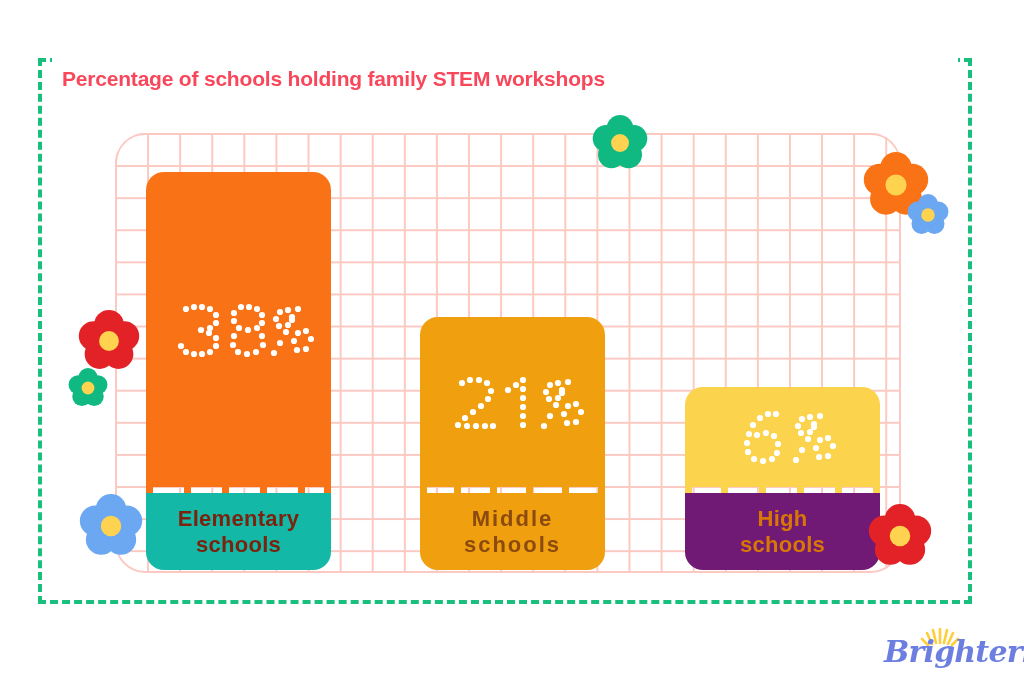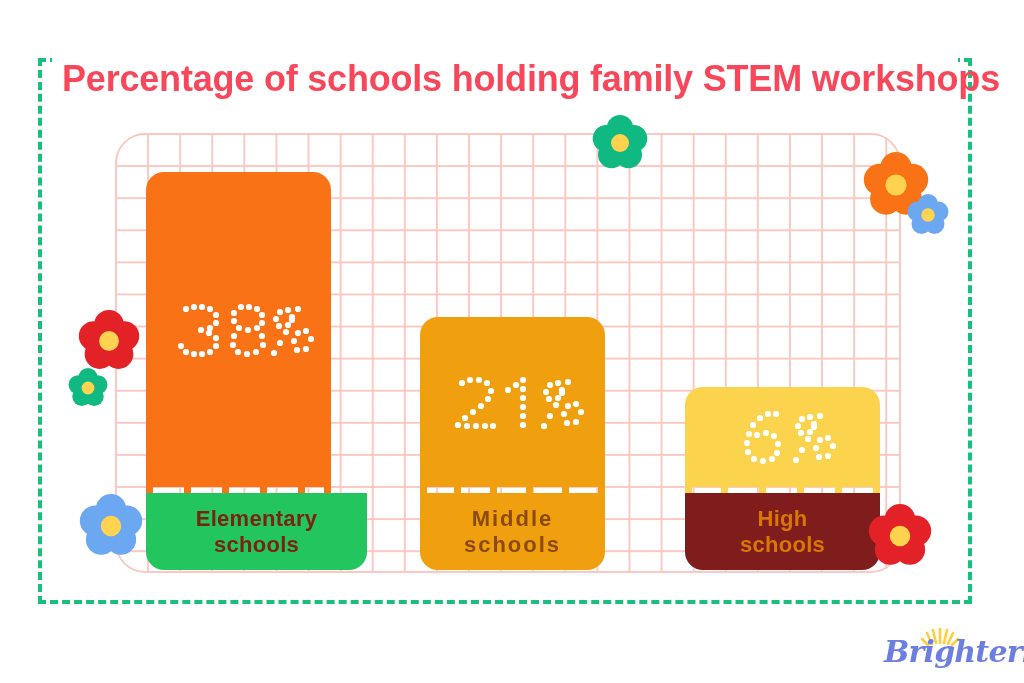--- a/index.html
+++ b/index.html
@@ -42,21 +42,21 @@
     height: 18px;
     background: #ffffff;
   }
 
   
   .chart-title {
     position: absolute;
     left: 62px;
     top: 60px;
     width: 900px;
-    font-size: 36px;
+    font-size: 21px;
     font-weight: bold;
     color: #F8475A;
     letter-spacing: -0.2px;
     line-height: 38px;
     white-space: nowrap;
   }
 
   
   .grid-panel {
     position: absolute;
@@ -124,37 +124,37 @@
     font-weight: bold;
     font-size: 22px;
     line-height: 26px;
     white-space: pre-line;
   }
 
   
   #bar-1 { left: 146px; top: 172px; width: 185px; height: 398px; }
   #bar-1 .bar-body   { width: 185px; height: 315px; background: #F97316; }
   #bar-1 .bar-ticks  { top: 315px; width: 185px; }
-  #bar-1 .bar-footer { top: 321px; width: 221px; height: 77px; background: #22c55e; }
+  #bar-1 .bar-footer { top: 321px; width: 185px; height: 77px; background: #14b8a6; }
   #bar-1 .bar-label  { color: #7A2410; letter-spacing: 0.3px; }
   #bar-1 .bar-value  { top: 130px; }
 
   
   #bar-2 { left: 420px; top: 317px; width: 185px; height: 201px; }
   #bar-2 .bar-body   { width: 185px; height: 170px; background: #F0A00E; }
   #bar-2 .bar-ticks  { top: 170px; width: 185px; }
   #bar-2 .bar-footer { top: 176px; width: 185px; height: 77px; background: #F0A00E; }
   #bar-2 .bar-label  { color: #8B4A0F; letter-spacing: 2px; }
   #bar-2 .bar-value  { top: 58px; }
 
   
   #bar-3 { left: 685px; top: 387px; width: 195px; height: 183px; }
   #bar-3 .bar-body   { width: 195px; height: 100px; background: #FCD34D; }
   #bar-3 .bar-ticks  { top: 100px; width: 195px; }
-  #bar-3 .bar-footer { top: 106px; width: 195px; height: 77px; background: #7f1d1d; }
+  #bar-3 .bar-footer { top: 106px; width: 195px; height: 77px; background: #701a75; }
   #bar-3 .bar-label  { color: #D97706; letter-spacing: 0.3px; }
   #bar-3 .bar-value  { top: 22px; color: #ffffff; }
 
   
   .flower { position: absolute; }
 
   
   .logo {
     position: absolute;
     left: 884px;

